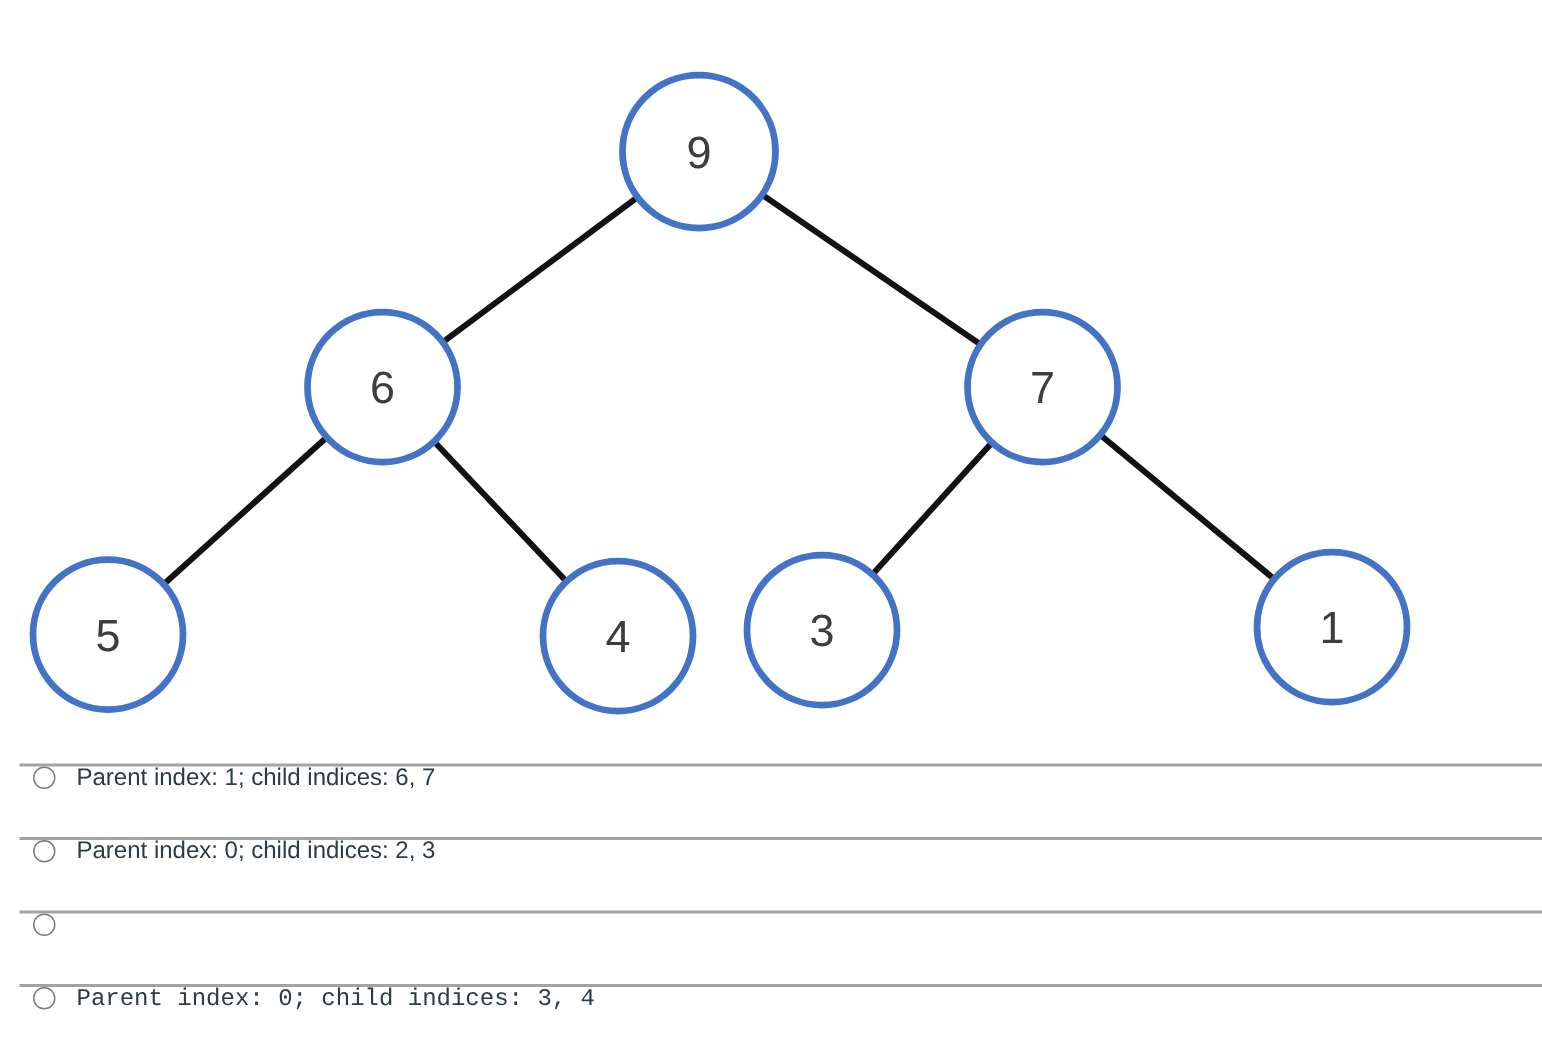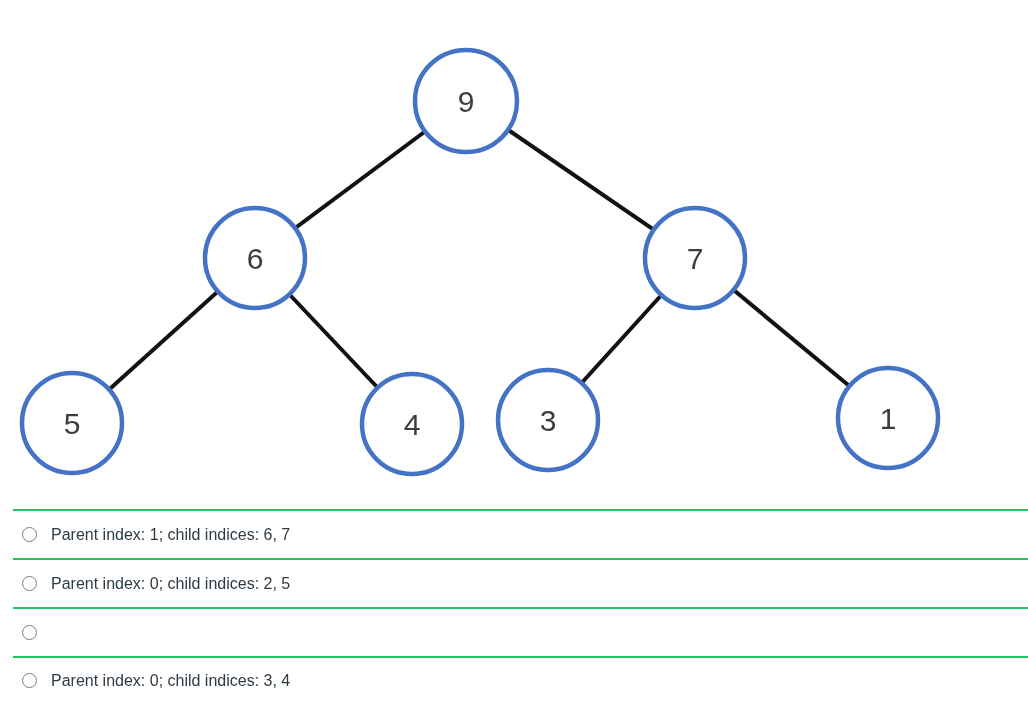--- a/index.html
+++ b/index.html
@@ -23,29 +23,29 @@
   }
   svg text.node-value {
     font-family: "Liberation Sans", sans-serif;
     font-size: 30px;
   }
   .options {
     width: 1028px;
   }
   .option-row {
     margin-left: 13px;
-    border-top: 2px solid #22c55e;
+    border-top: 2px solid #a3a3a3;
     height: 47px;
     display: flex;
-    align-items: center;
     cursor: pointer;
     background: #ffffff;
   }
   .option-row:last-child {
     height: 45px;
+    font-family: Liberation Mono, monospace;
   }
   .radio {
     box-sizing: border-box;
     width: 15px;
     height: 15px;
     margin-left: 9px;
     border: 1.5px solid #767d83;
     border-radius: 50%;
     background: #ffffff;
     flex: 0 0 auto;
@@ -100,21 +100,21 @@
         </g>
       </svg>
   </div>
   <div class="options" id="options">
       <div class="option-row">
         <span class="radio"></span>
         <span class="option-label">Parent index: 1; child indices: 6, 7</span>
       </div>
       <div class="option-row">
         <span class="radio"></span>
-        <span class="option-label">Parent index: 0; child indices: 2, 5</span>
+        <span class="option-label">Parent index: 0; child indices: 2, 3</span>
       </div>
       <div class="option-row">
         <span class="radio"></span>
       </div>
       <div class="option-row">
         <span class="radio"></span>
         <span class="option-label">Parent index: 0; child indices: 3, 4</span>
       </div>
     </div>
 </div>

